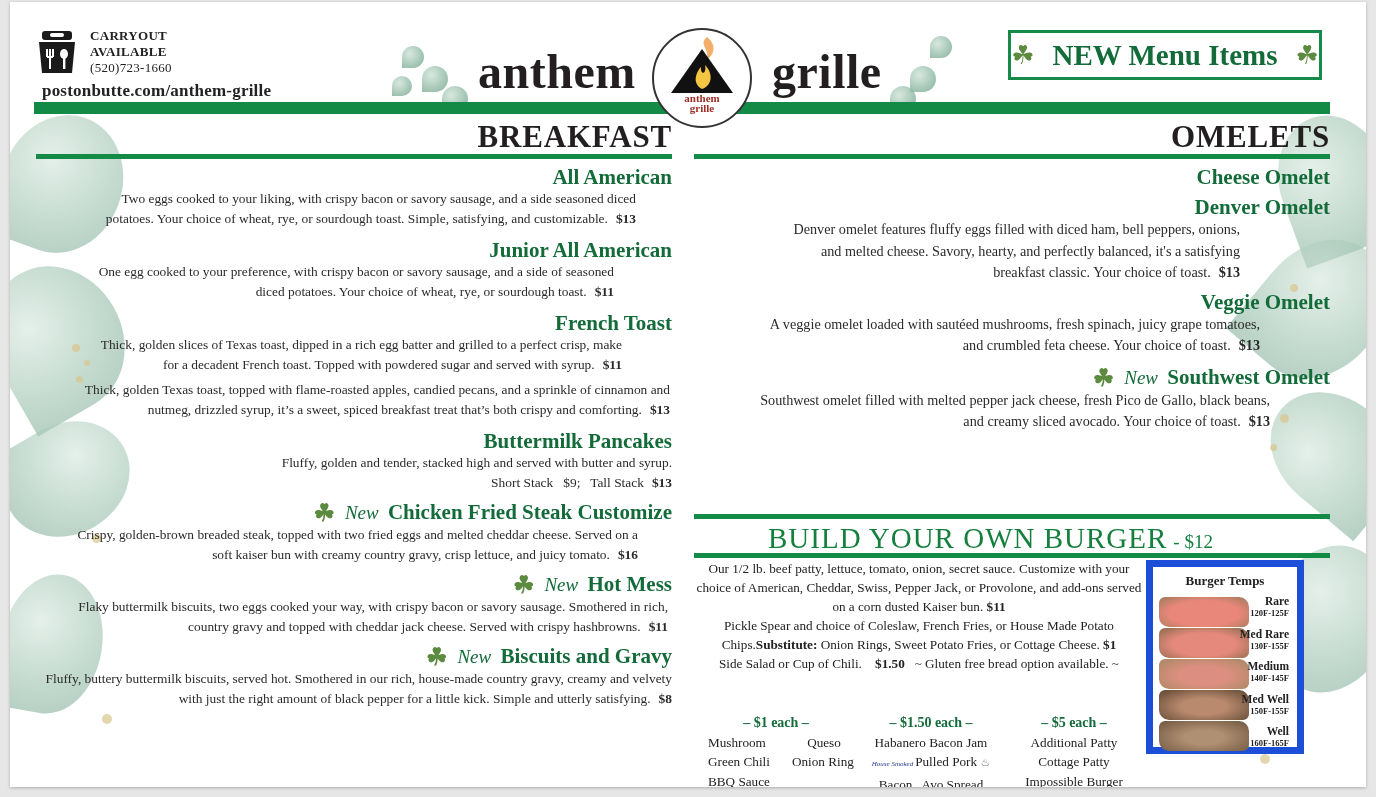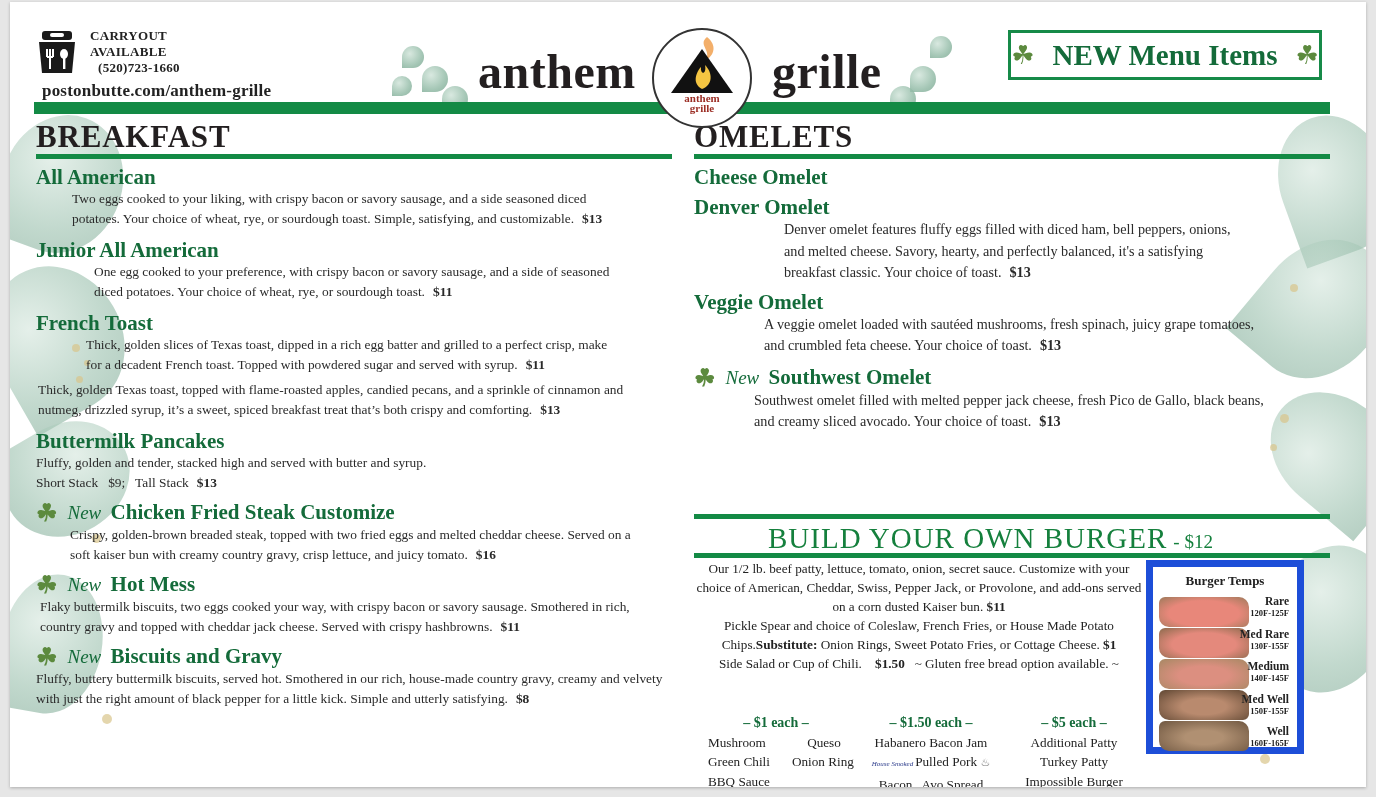--- a/index.html
+++ b/index.html
@@ -18,21 +18,21 @@
     position: absolute; border-radius: 50% 50% 50% 0;
     background: radial-gradient(circle at 35% 35%, #cfe3d8, #8fb9a4 60%, #6f9f88);
     opacity: 0.55;
   }
   .dot { position: absolute; border-radius: 50%; background: #d9c48a; opacity: 0.7; }
 
   
   .carryout { position: absolute; left: 28px; top: 26px; display: flex; gap: 14px; align-items: center; }
   .carryout-icon { width: 38px; height: 42px; }
   .carryout-text { font-size: 13px; font-weight: bold; line-height: 16px; letter-spacing: 0.3px; }
-  .carryout-text .phone { font-weight: bold; margin-left: 8px; }
+  .carryout-text .phone { font-weight: normal; }
   .website { position: absolute; left: 32px; top: 79px; font-size: 17px; font-weight: bold; letter-spacing: 0.2px; }
 
   .brand-word { position: absolute; top: 42px; font-size: 48px; font-weight: bold; color: #231f20; letter-spacing: 0.5px; }
   .brand-left { left: 468px; }
   .brand-right { left: 762px; }
 
   .logo {
     position: absolute; left: 642px; top: 26px; width: 100px; height: 100px;
     border-radius: 50%; border: 2px solid #333; background: #fff; z-index: 3;
     display: flex; align-items: center; justify-content: center; flex-direction: column;
@@ -45,21 +45,21 @@
     border: 3px solid #168a48; display: flex; align-items: center; justify-content: center; gap: 18px;
     background: #fff;
   }
   .new-items-label { font-size: 29px; font-weight: bold; color: #146b3a; }
   .shamrock { color: #5c8a3e; display: inline-block; }
   .new-items .shamrock { font-size: 26px; }
 
   .header-bar { position: absolute; left: 24px; top: 100px; width: 1296px; height: 12px; background: #138a45; }
 
   
-  .col { position: absolute; text-align: left; }
+  .col { position: absolute; text-align: right; }
   .col-left { left: 26px; top: 112px; width: 636px; }
   .col-right { left: 684px; top: 112px; width: 636px; }
 
   .section-title { font-size: 31px; font-weight: bold; color: #231f20; letter-spacing: 0.8px; height: 40px; line-height: 46px; }
   .section-rule { height: 5px; background: #138a45; margin: 0 0 6px 0; }
 
   .item { margin-bottom: 6px; }
   .item-title { font-size: 21px; font-weight: bold; color: #146b3a; line-height: 24px; }
   .item-title .new { font-style: italic; font-weight: normal; font-size: 19px; margin-right: 4px; }
   .item-title .shamrock { font-size: 24px; margin-right: 10px; vertical-align: -2px; }
@@ -266,21 +266,21 @@
     </div>
     <div class="addon-group" style="width:150px;">
       <div class="addon-head">– $1.50 each –</div>
       <div>Habanero Bacon Jam</div>
       <div><span class="smoked">House Smoked</span><span>Pulled Pork</span> <span style="color:#777;font-size:11px;">♨</span></div>
       <div style="white-space:pre;">Bacon   Avo Spread</div>
     </div>
     <div class="addon-group" style="width:136px;">
       <div class="addon-head">– $5 each –</div>
       <div>Additional Patty</div>
-      <div>Turkey Patty</div>
+      <div>Cottage Patty</div>
       <div>Impossible Burger</div>
     </div>
   </div>
 
   <div class="temps">
     <div class="temps-title">Burger Temps</div>
     <div class="temps-patties">
       <div class="patty" style="background:radial-gradient(ellipse at 50% 55%, #e8877a 55%, #9c7a5a 100%);"></div>
       <div class="patty" style="background:radial-gradient(ellipse at 50% 55%, #e4897c 50%, #8a6a4c 100%);"></div>
       <div class="patty" style="background:radial-gradient(ellipse at 50% 55%, #dc8f80 40%, #a68863 100%);"></div>

